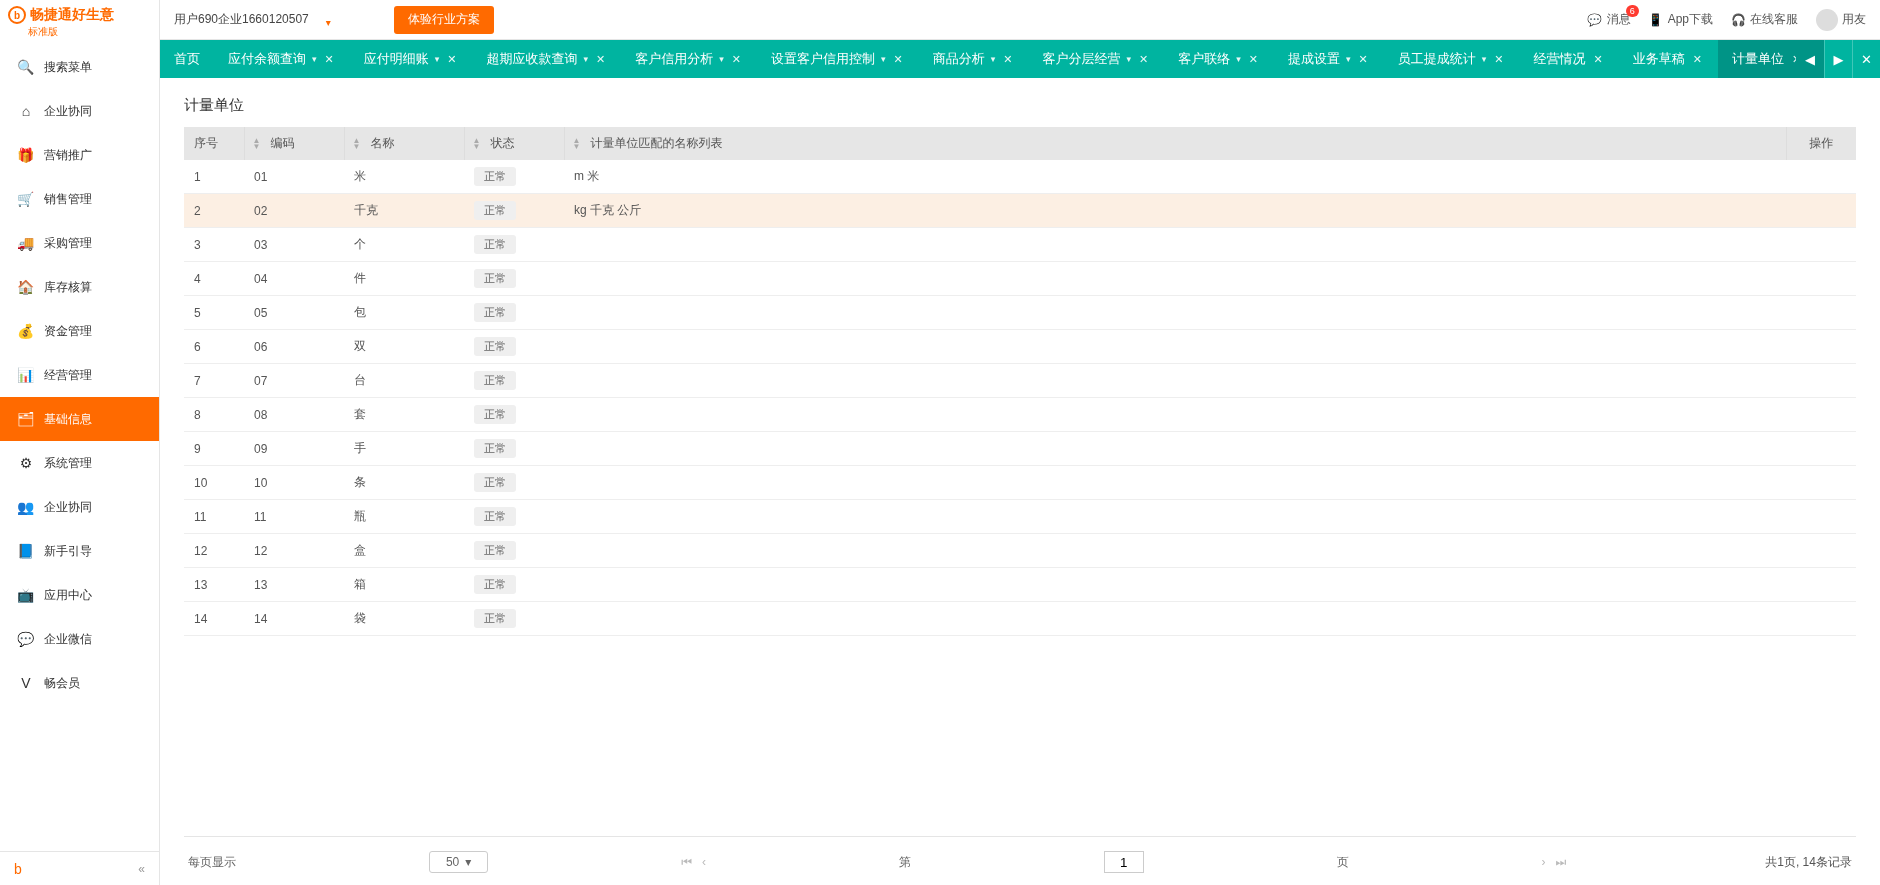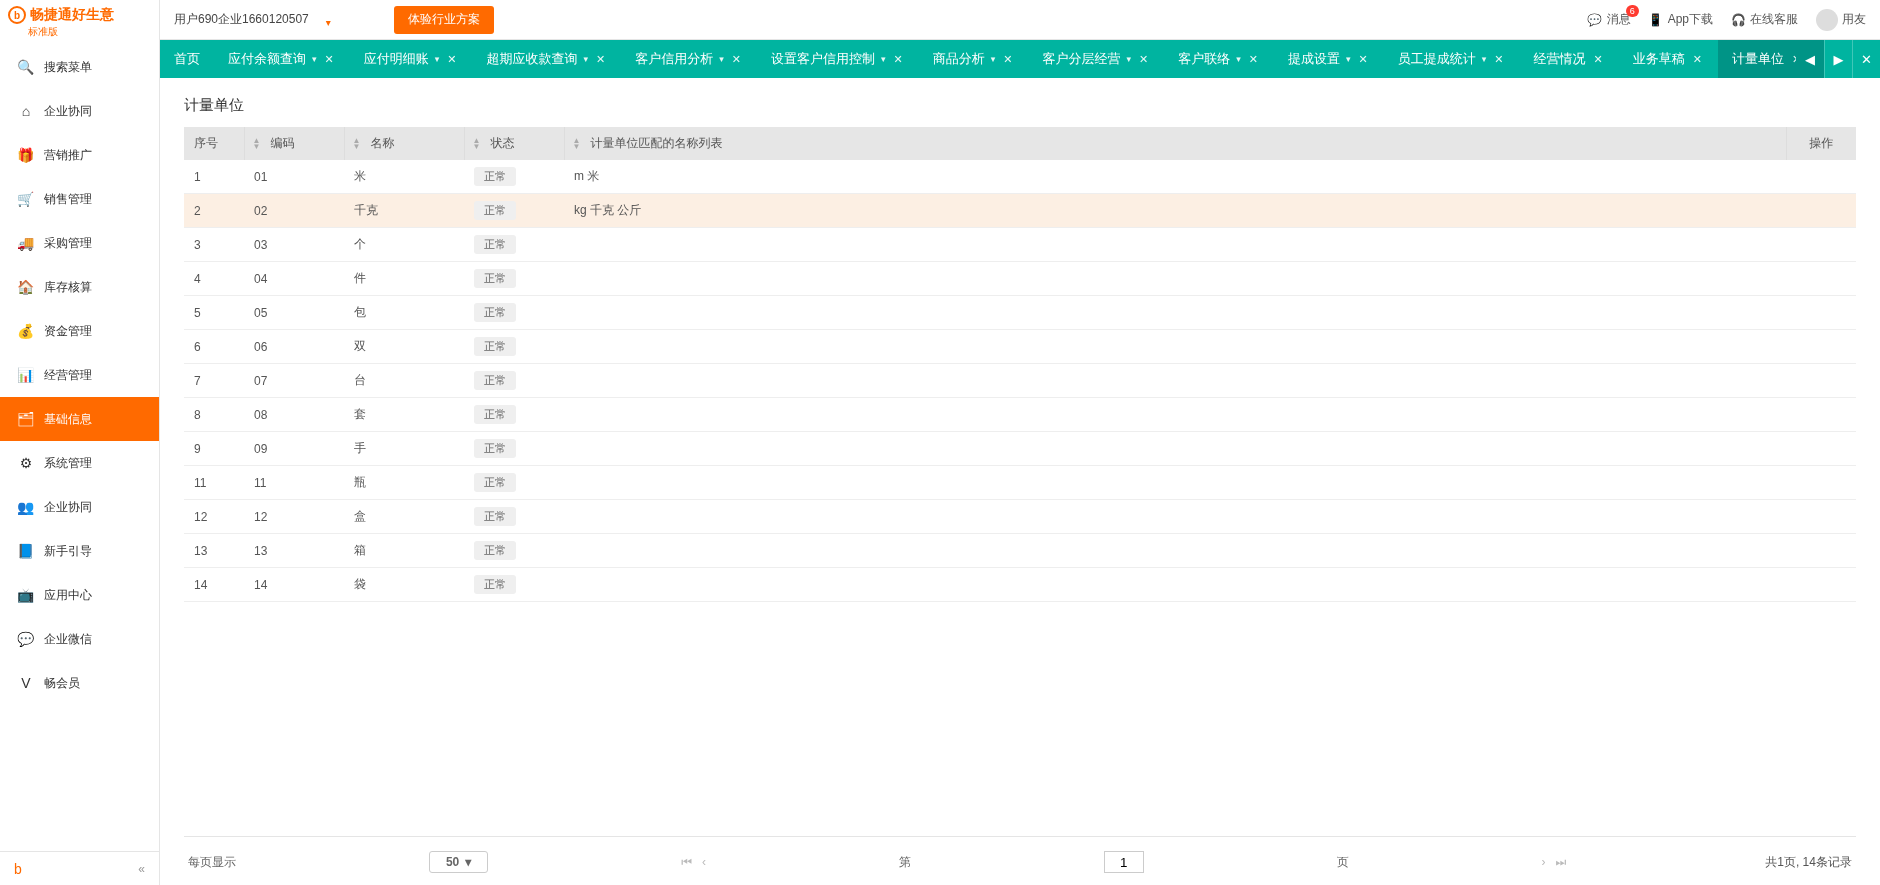--- a/index.html
+++ b/index.html
@@ -266,21 +266,20 @@
     color: #666;
   }
   .pager .sel {
     display: inline-flex;
     align-items: center;
     gap: 6px;
     border: 1px solid #ccc;
     padding: 3px 16px;
     border-radius: 3px;
     cursor: pointer;
-    font-weight: bold;
   }
   .pager .nav {
     display: inline-flex;
     align-items: center;
     gap: 10px;
     color: #bbb;
   }
   .pager .nav span { cursor: pointer; }
   .pager .pg-input {
     width: 40px;
@@ -596,20 +595,28 @@
           </tr>
           <tr>
             <td>9</td>
             <td>09</td>
             <td>手</td>
             <td><span class="status-pill">正常</span></td>
             <td></td>
             <td></td>
           </tr>
           <tr>
+            <td>10</td>
+            <td>10</td>
+            <td>条</td>
+            <td><span class="status-pill">正常</span></td>
+            <td></td>
+            <td></td>
+          </tr>
+          <tr>
             <td>11</td>
             <td>11</td>
             <td>瓶</td>
             <td><span class="status-pill">正常</span></td>
             <td></td>
             <td></td>
           </tr>
           <tr>
             <td>12</td>
             <td>12</td>

